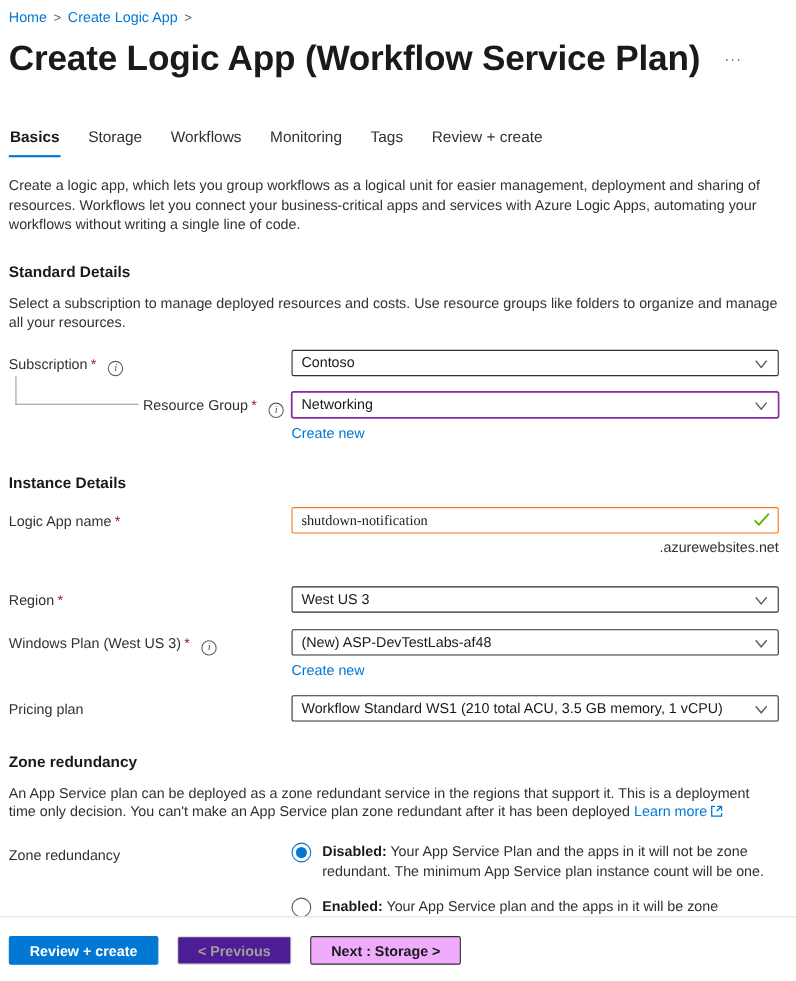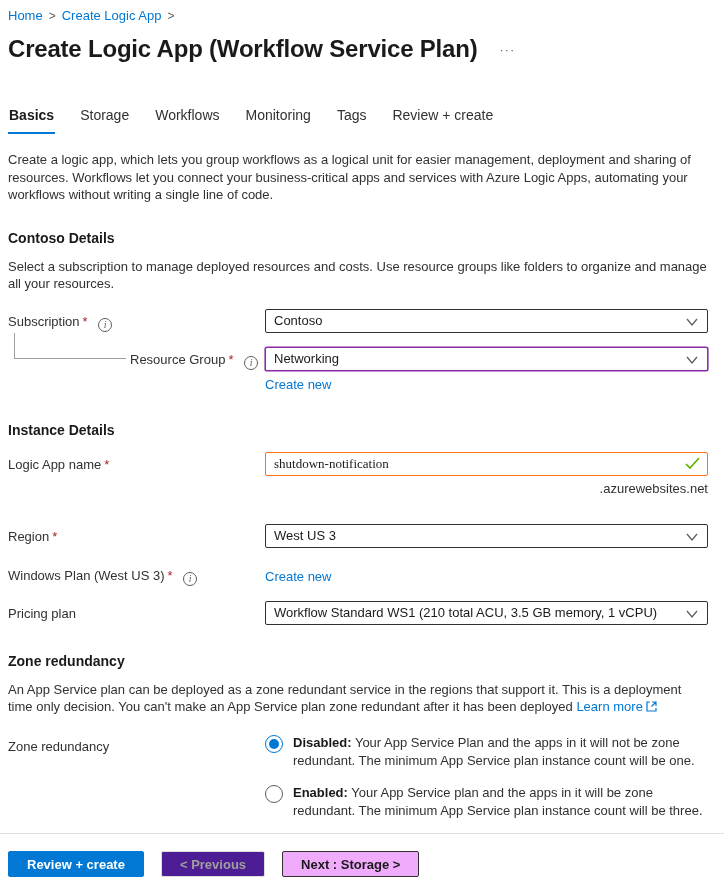--- a/index.html
+++ b/index.html
@@ -14,21 +14,21 @@
   }
   .page { padding: 8px 16px 0 8px; }
 
   
   .breadcrumb { display: flex; align-items: center; gap: 6px; font-size: 13px; }
   .breadcrumb a { color: #0078d4; text-decoration: none; cursor: pointer; }
   .crumb-sep { color: #605e5c; font-size: 12px; }
 
   
   .title-row { display: flex; align-items: center; gap: 18px; margin-top: 12px; }
-  .page-title { font-size: 24px; font-weight: 700; color: #1a1a1a; letter-spacing: -0.2px; }
+  .page-title { font-size: 32px; font-weight: 700; color: #1a1a1a; letter-spacing: -0.2px; }
   .more-btn { color: #605e5c; font-size: 13px; letter-spacing: 1px; cursor: pointer; padding: 0 4px; }
 
   
   .tabs { display: flex; gap: 24px; margin-top: 40px; border-bottom: 1px solid transparent; }
   .tab { font-size: 14px; color: #323130; padding: 4px 1px 9px 1px; cursor: pointer; }
   .tab.active { font-weight: 700; color: #1a1a1a; border-bottom: 2px solid #0078d4; }
 
   .intro { margin-top: 16px; line-height: 17.5px; max-width: 702px; }
 
   .section-heading { font-size: 14px; font-weight: 700; color: #1a1a1a; margin-top: 26px; }
@@ -121,21 +121,21 @@
     <div class="tab active">Basics</div>
     <div class="tab">Storage</div>
     <div class="tab">Workflows</div>
     <div class="tab">Monitoring</div>
     <div class="tab">Tags</div>
     <div class="tab">Review + create</div>
   </div>
 
   <p class="intro">Create a logic app, which lets you group workflows as a logical unit for easier management, deployment and sharing of resources. Workflows let you connect your business-critical apps and services with Azure Logic Apps, automating your workflows without writing a single line of code.</p>
 
-  <h2 class="section-heading">Contoso Details</h2>
+  <h2 class="section-heading">Standard Details</h2>
   <p class="section-desc">Select a subscription to manage deployed resources and costs. Use resource groups like folders to organize and manage all your resources.</p>
 
   <div class="form-row" style="margin-top:16px;">
     <div class="form-label">
       <span>Subscription</span><span class="req">*</span>
       <span class="info-icon">i</span>
     </div>
     <div class="form-control">
       <div class="dropdown">
         <span>Contoso</span>
@@ -191,20 +191,26 @@
       </div>
     </div>
   </div>
 
   <div class="form-row" style="margin-top:15px;">
     <div class="form-label">
       <span>Windows Plan (West US 3)</span><span class="req">*</span>
       <span class="info-icon">i</span>
     </div>
     <div class="form-control">
+      <div class="dropdown">
+        <span>(New) ASP-DevTestLabs-af48</span>
+        <svg class="chevron" width="12" height="10" viewBox="0 0 12 10">
+            <polyline points="1,2 6,8 11,2" fill="none" stroke="#605e5c" stroke-width="1.3"></polyline>
+          </svg>
+      </div>
       <a class="create-new">Create new</a>
     </div>
   </div>
 
   <div class="form-row" style="margin-top:15px;">
     <div class="form-label">
       <span>Pricing plan</span>
     </div>
     <div class="form-control">
       <div class="dropdown">

